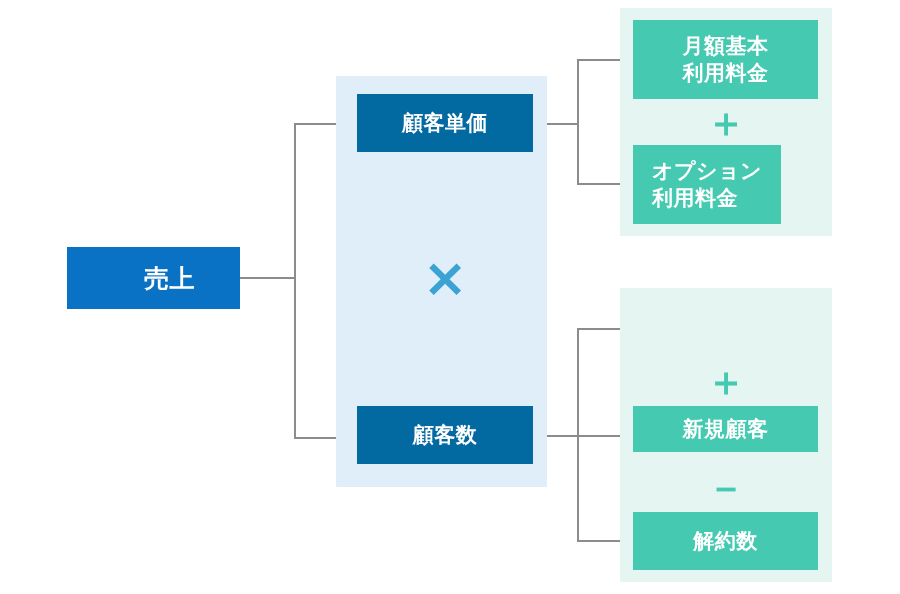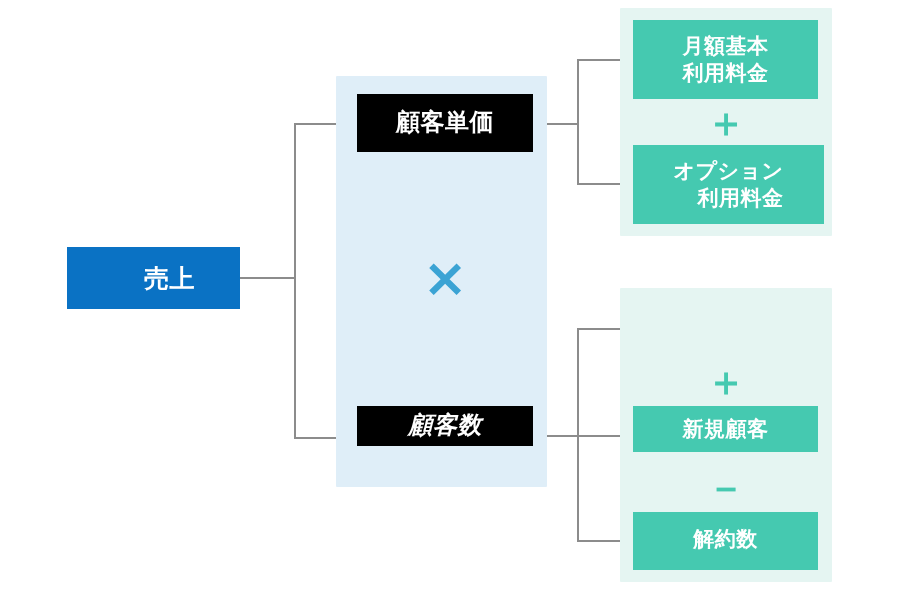--- a/index.html
+++ b/index.html
@@ -34,35 +34,35 @@
   }
   .panel-mid  { background: #dfeef8; }
   .panel-tealbg { background: #e5f5f2; }
 
   
   .node {
     position: absolute;
     display: flex;
     align-items: center;
     justify-content: center;
-    text-align: right;
+    text-align: left;
     color: #ffffff;
     font-weight: 700;
     line-height: 1.24;
     letter-spacing: 0.5px;
     box-sizing: border-box;
   }
   .node-root {
     background: #0a72c4;
     font-size: 25px;
     padding-left: 32px;
   }
   .node-mid {
-    background: #000000;
-    font-size: 24px;
+    background: #0369a1;
+    font-size: 21px;
   }
   .node-leaf {
     background: #45c9b0;
     font-size: 21px;
   }
 
   
   .op {
     position: absolute;
     display: flex;
@@ -119,52 +119,52 @@
   </div>
 
   <div class="node node-mid" style="left:357px; top:94px; width:176px; height:58px;">
     <span>顧客単価</span>
   </div>
 
   <div class="op op-times" style="left:405px; top:248px; width:80px; height:60px;">
     <span>×</span>
   </div>
 
-  <div class="node node-mid" style="left:357px; top:406px; width:176px; height:40px;font-style:italic;">
+  <div class="node node-mid" style="left:357px; top:406px; width:176px; height:58px;">
     <span>顧客数</span>
   </div>
 
   <div class="node node-leaf" style="left:633px; top:20px; width:185px; height:79px;">
     <span>
       <span>月額基本</span><br>
       <span>利用料金</span>
     </span>
   </div>
 
   <div class="op op-plus" style="left:685px; top:102px; width:82px; height:40px;">
     <span>＋</span>
   </div>
 
-  <div class="node node-leaf" style="left:633px; top:145px; width:191px; height:79px;">
+  <div class="node node-leaf" style="left:633px; top:145px; width:148px; height:79px;">
     <span>
       <span>オプション</span><br>
       <span>利用料金</span>
     </span>
   </div>
 
 
   <div class="op op-plus" style="left:685px; top:361px; width:82px; height:40px;">
     <span>＋</span>
   </div>
 
   <div class="node node-leaf" style="left:633px; top:406px; width:185px; height:46px;">
     <span>新規顧客</span>
   </div>
 
   <div class="op op-minus" style="left:685px; top:467px; width:82px; height:40px;">
     <span>－</span>
   </div>
 
-  <div class="node node-leaf" style="left:633px; top:512px; width:185px; height:58px;font-family:Liberation Mono, monospace;">
+  <div class="node node-leaf" style="left:633px; top:512px; width:185px; height:58px;">
     <span>解約数</span>
   </div>
 
 </div>
 
 </body></html>

